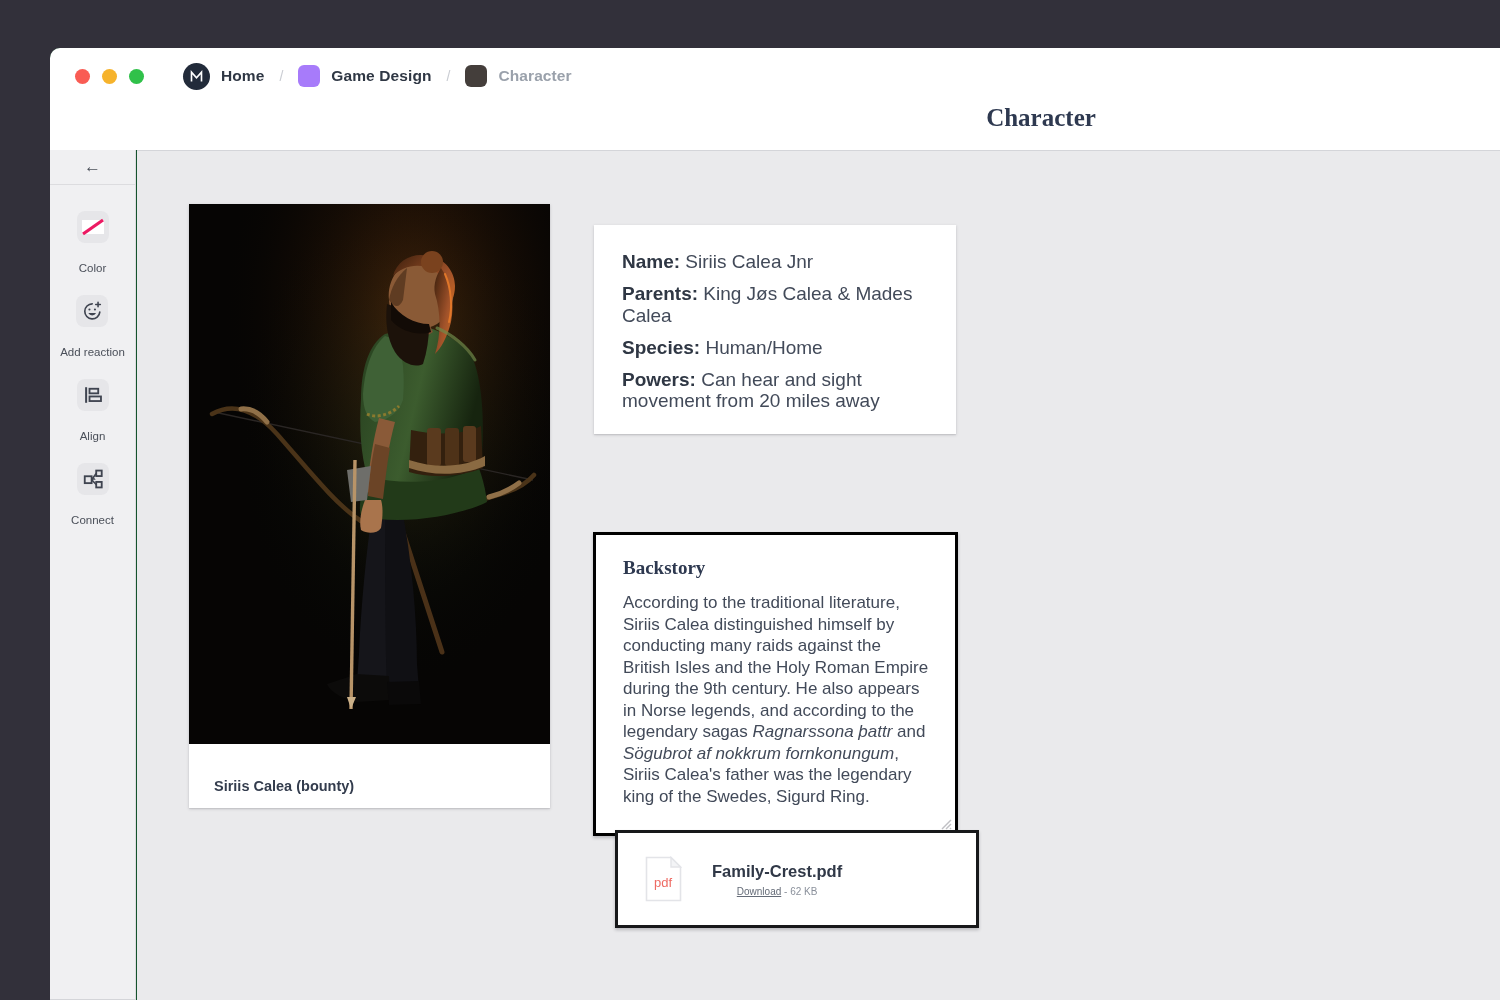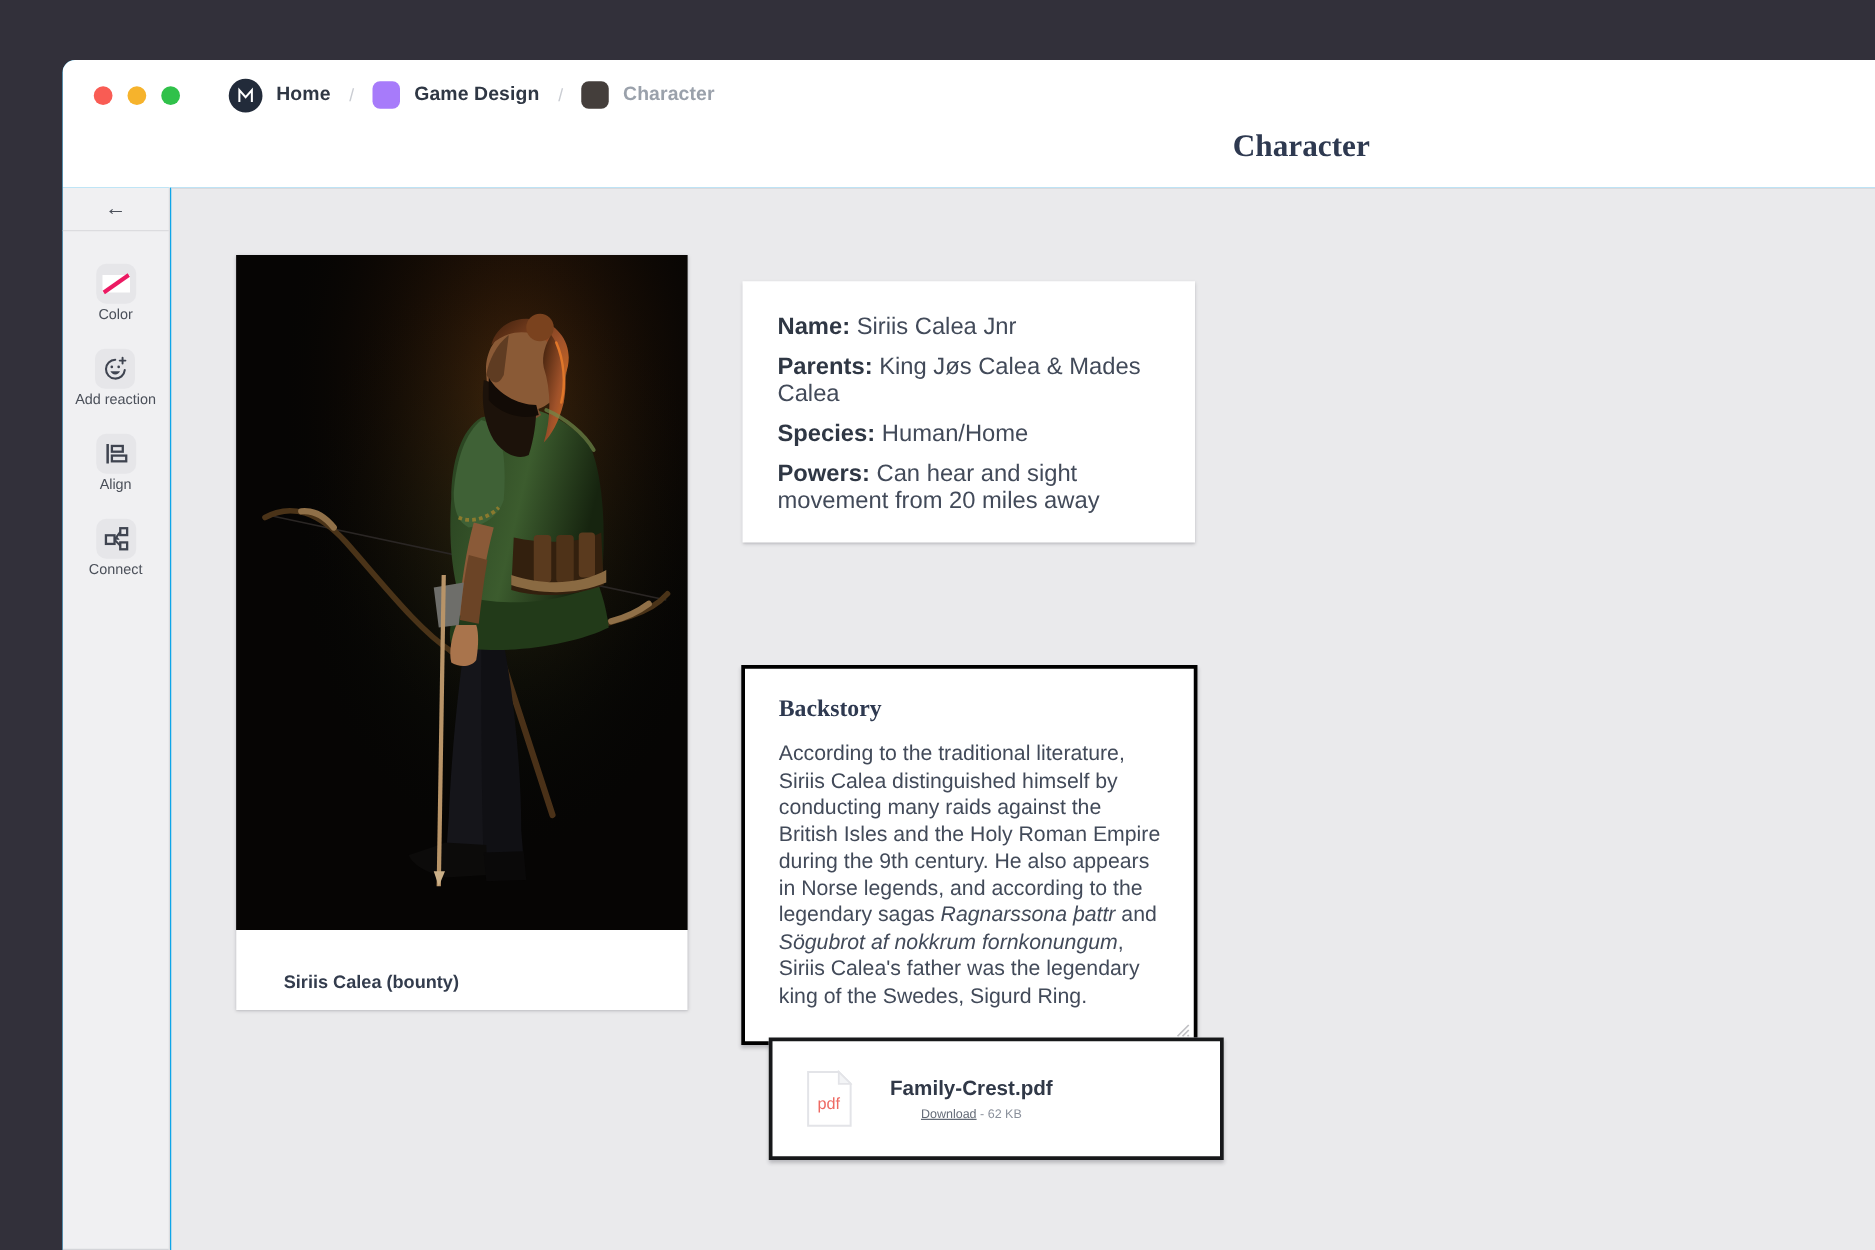--- a/index.html
+++ b/index.html
@@ -4,21 +4,21 @@
 <style>
   * { margin:0; padding:0; box-sizing:border-box; }
   html,body { width:1500px; height:1000px; overflow:hidden; }
   body {
     background:#32303a;
     font-family:"Liberation Sans", sans-serif;
     position:relative;
   }
   .window {
     position:absolute; left:50px; top:48px; right:0; bottom:0;
-    background:#0ea5e9; border-top-left-radius:10px; overflow:hidden;
+    background:#14532d; border-top-left-radius:10px; overflow:hidden;
   }
   
   .titlebar {
     position:absolute; left:0; top:0; right:0; height:102px; background:#fff; z-index:3;
   }
   .titlebar-row { display:flex; align-items:center; height:56px; padding-left:25px; }
   .tl { width:15px; height:15px; border-radius:50%; margin-right:12px; }
   .tl.red{ background:#f95c54; }
   .tl.yellow{ background:#f6b32c; }
   .tl.green{ background:#30c14a; }
@@ -47,35 +47,35 @@
     height:35px; border-bottom:1px solid #dcdcdf;
     display:flex; align-items:center; justify-content:center;
     color:#4a4f59; font-size:17px; cursor:pointer;
   }
   .tools { display:flex; flex-direction:column; align-items:center; padding-top:26px; }
   .tool { display:flex; flex-direction:column; align-items:center; margin-bottom:21px; cursor:pointer; }
   .tool-btn {
     width:32px; height:32px; border-radius:8px; background:#e6e6e9;
     display:flex; align-items:center; justify-content:center;
   }
-  .tool-label { margin-top:3px; font-size:11.5px; color:#4a4f59; white-space:nowrap; }
+  .tool-label { margin-top:19px; font-size:11.5px; color:#4a4f59; white-space:nowrap; }
   
   .canvas {
     position:absolute; left:87px; top:0; right:0; bottom:0;
     background:#eaeaec;
     box-shadow: 0 1px 0 #d4d5d9 inset;
   }
   .card { position:absolute; background:#fff; }
   .soft-shadow { box-shadow:0 1px 3px rgba(40,40,50,.18), 0 1px 1px rgba(40,40,50,.08); }
   
   .image-card { left:52px; top:54px; width:361px; height:604px; }
   .photo { width:361px; height:540px; display:block; background:#060504; }
   .image-caption {
     height:84px; display:flex; align-items:center; padding-left:25px;
-    font-size:14.5px; font-weight:700; color:#333c4d;margin-left:13px;
+    font-size:14.5px; font-weight:700; color:#333c4d;
   }
   
   .details-card { left:457px; top:75px; width:362px; padding:26px 28px 22px 28px; }
   .field { font-size:19px; line-height:21.5px; color:#424a59; margin-bottom:10.5px; }
   .field:last-child { margin-bottom:0; }
   .field b { color:#2f3744; font-weight:700; }
   
   .backstory-card {
     left:456px; top:382px; width:365px;
     border:3px solid #000000; padding:22px 24px 26px 27px;

